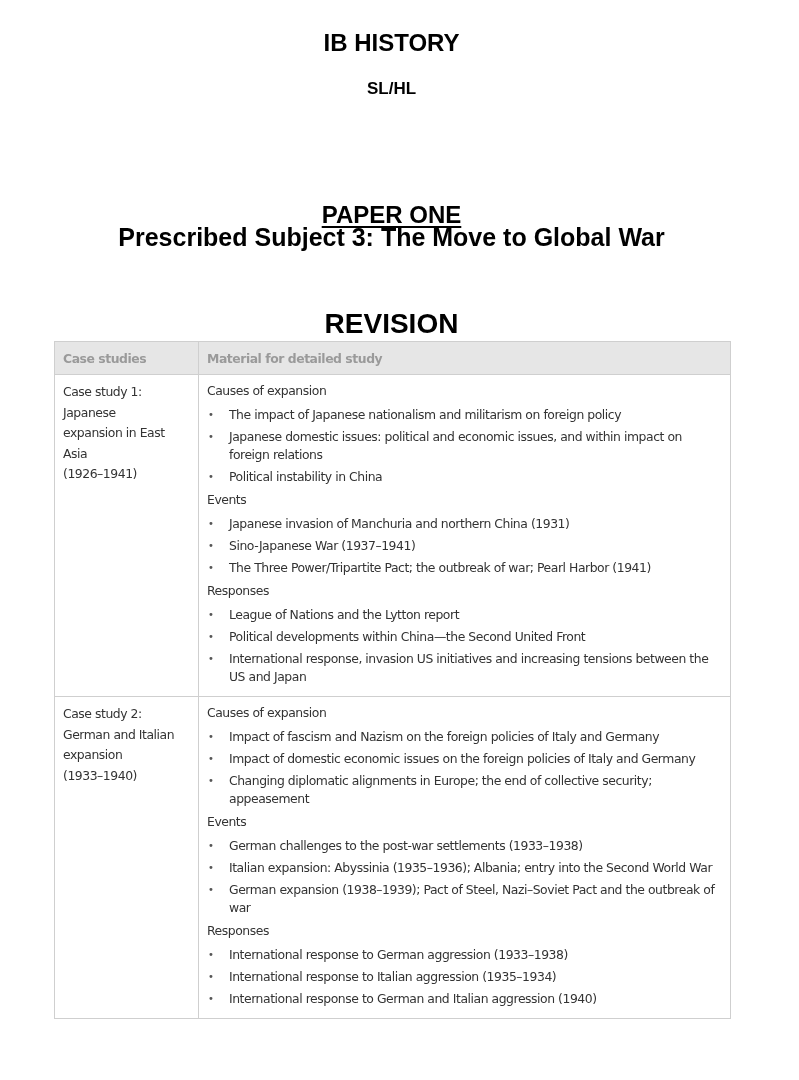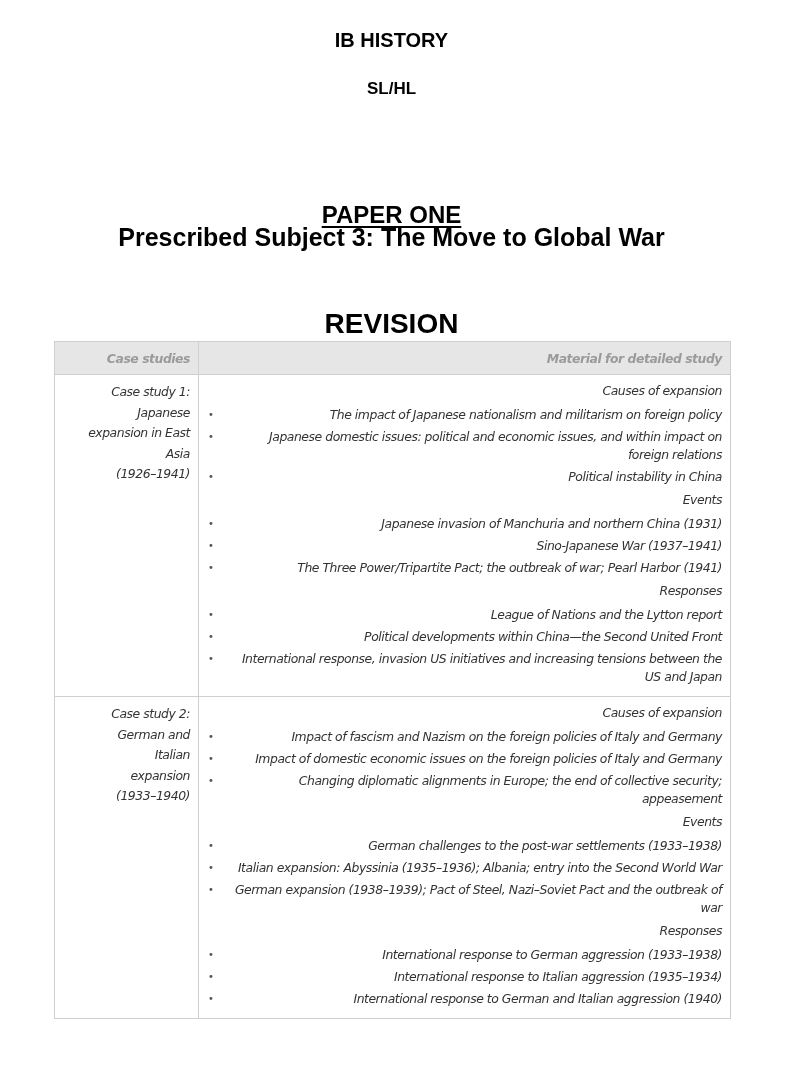--- a/index.html
+++ b/index.html
@@ -18,54 +18,53 @@
     .title {
       position: absolute;
       left: 0;
       width: 783px;
       text-align: center;
       font-family: "Liberation Sans", sans-serif;
       font-weight: bold;
       color: #000;
       margin: 0;
     }
-    #t-course { top: 29px; font-size: 20px; }
+    #t-course { top: 29px; font-size: 24px; }
     #t-level { top: 79px; font-size: 17px; }
     #t-paper { top: 173px; font-size: 24px; text-decoration: underline; text-underline-offset: 3px; text-decoration-thickness: 2px; margin-top: 28px; }
     #t-subject { top: 223px; font-size: 25px; }
     #t-revision { top: 308px; font-size: 28px; }
 
     table.study {
       position: absolute;
       left: 54px;
       top: 341px;
       width: 677px;
       border-collapse: collapse;
       font-family: "DejaVu Sans", sans-serif;
       font-size: 12.4px;
       color: #333;
       letter-spacing: -0.45px;
     }
     table.study th, table.study td {
       border: 1.5px solid #cfcfcf;
       vertical-align: top;
-      text-align: right;
-      font-style: italic;
+      text-align: left;
     }
     table.study th {
       background: #e6e6e6;
       color: #9a9a9a;
       font-weight: bold;
       height: 32px;
       padding: 0 8px;
       vertical-align: middle;
     }
     table.study th.c1 { width: 127px; }
     table.study td.c1 {
-      padding: 7px 8px 0 24px;
+      padding: 7px 8px 0 8px;
       line-height: 20.5px;
     }
     table.study td.c2 {
       padding: 6px 8px 6px 8px;
     }
     .section-head {
       line-height: 20px;
       margin: 0 0 5px 0;
     }
     ul.items {

